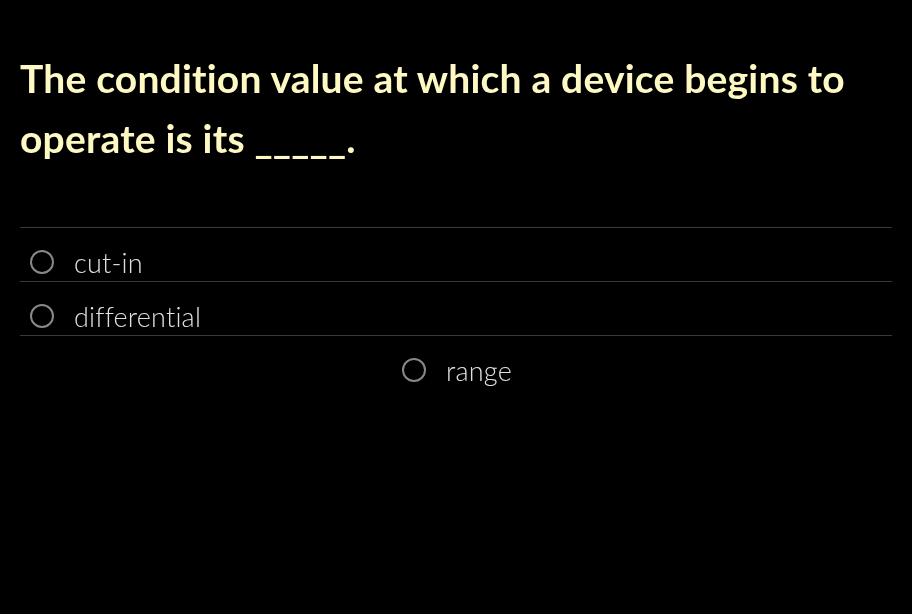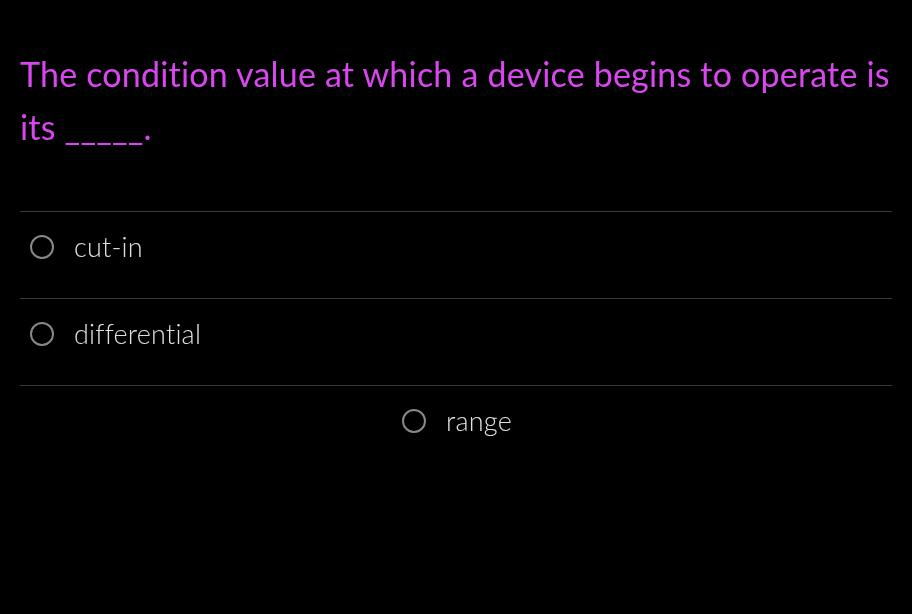--- a/index.html
+++ b/index.html
@@ -12,34 +12,34 @@
       width: 912px;
       height: 614px;
       font-family: 'Lato', 'Segoe UI', -apple-system, sans-serif;
       color: #d8d8d8;
       overflow: hidden;
     }
     .container {
       padding: 48px 20px 0 20px;
     }
     .question-text {
-      font-size: 34px;
-      font-weight: 400;
+      font-size: 39px;
+      font-weight: 700;
       line-height: 1.55;
-      color: #d946ef;
+      color: #fef9c3;
       margin-bottom: 58px;
       letter-spacing: 0.2px;
     }
     .options {
       border-top: 1px solid #3a3a3a;
     }
     .option {
       display: flex;
       align-items: center;
-      padding: 18px 8px 35px 8px;
+      padding: 18px 8px 2px 8px;
       border-bottom: 1px solid #3a3a3a;
       cursor: pointer;
     }
     .option.last {
       border-bottom: none;
       justify-content: center;
     }
     .radio-circle {
       width: 24px;
       height: 24px;

